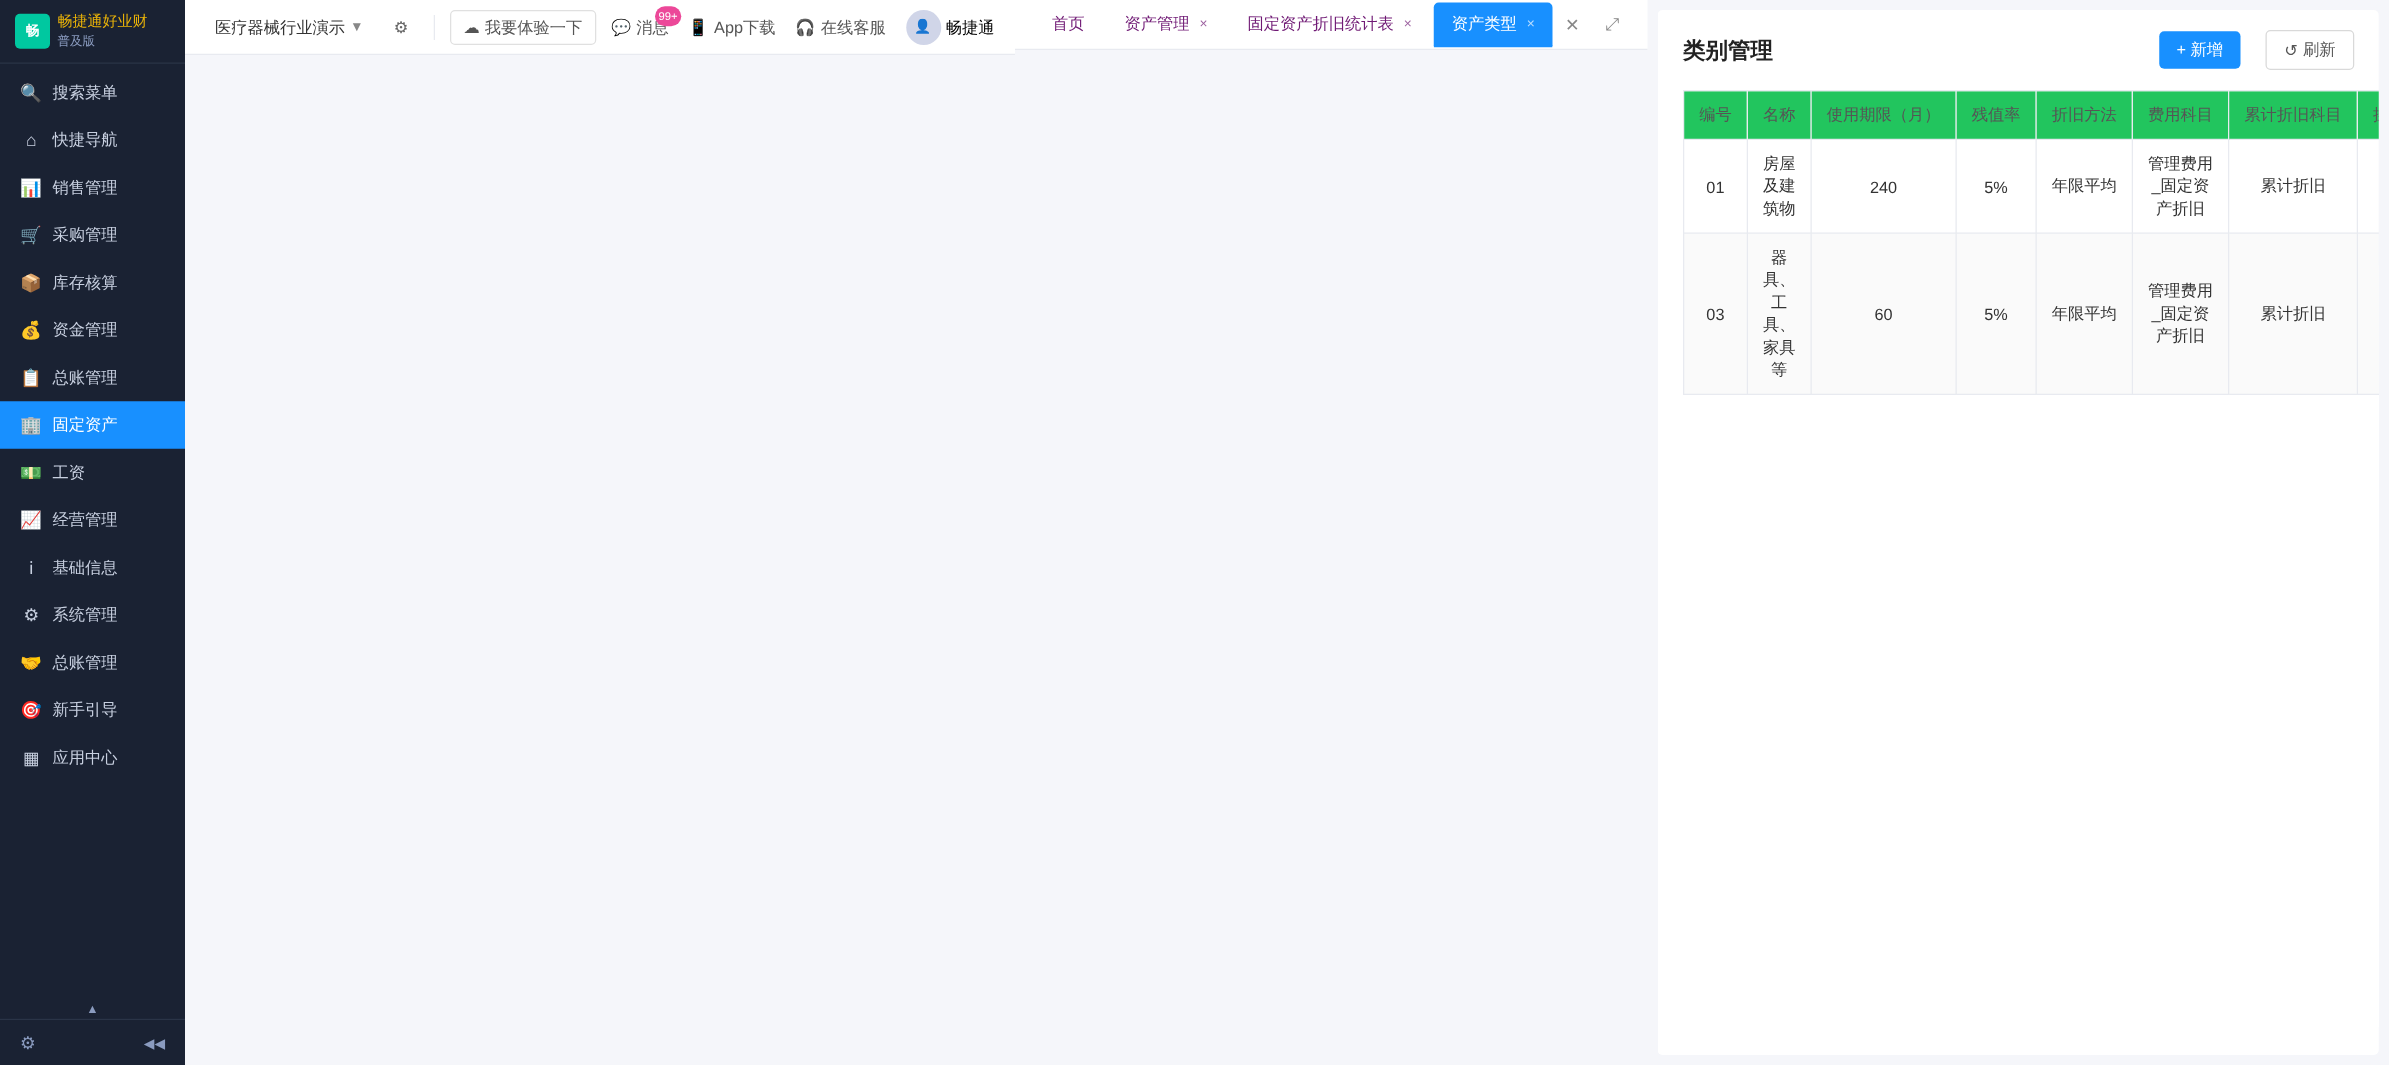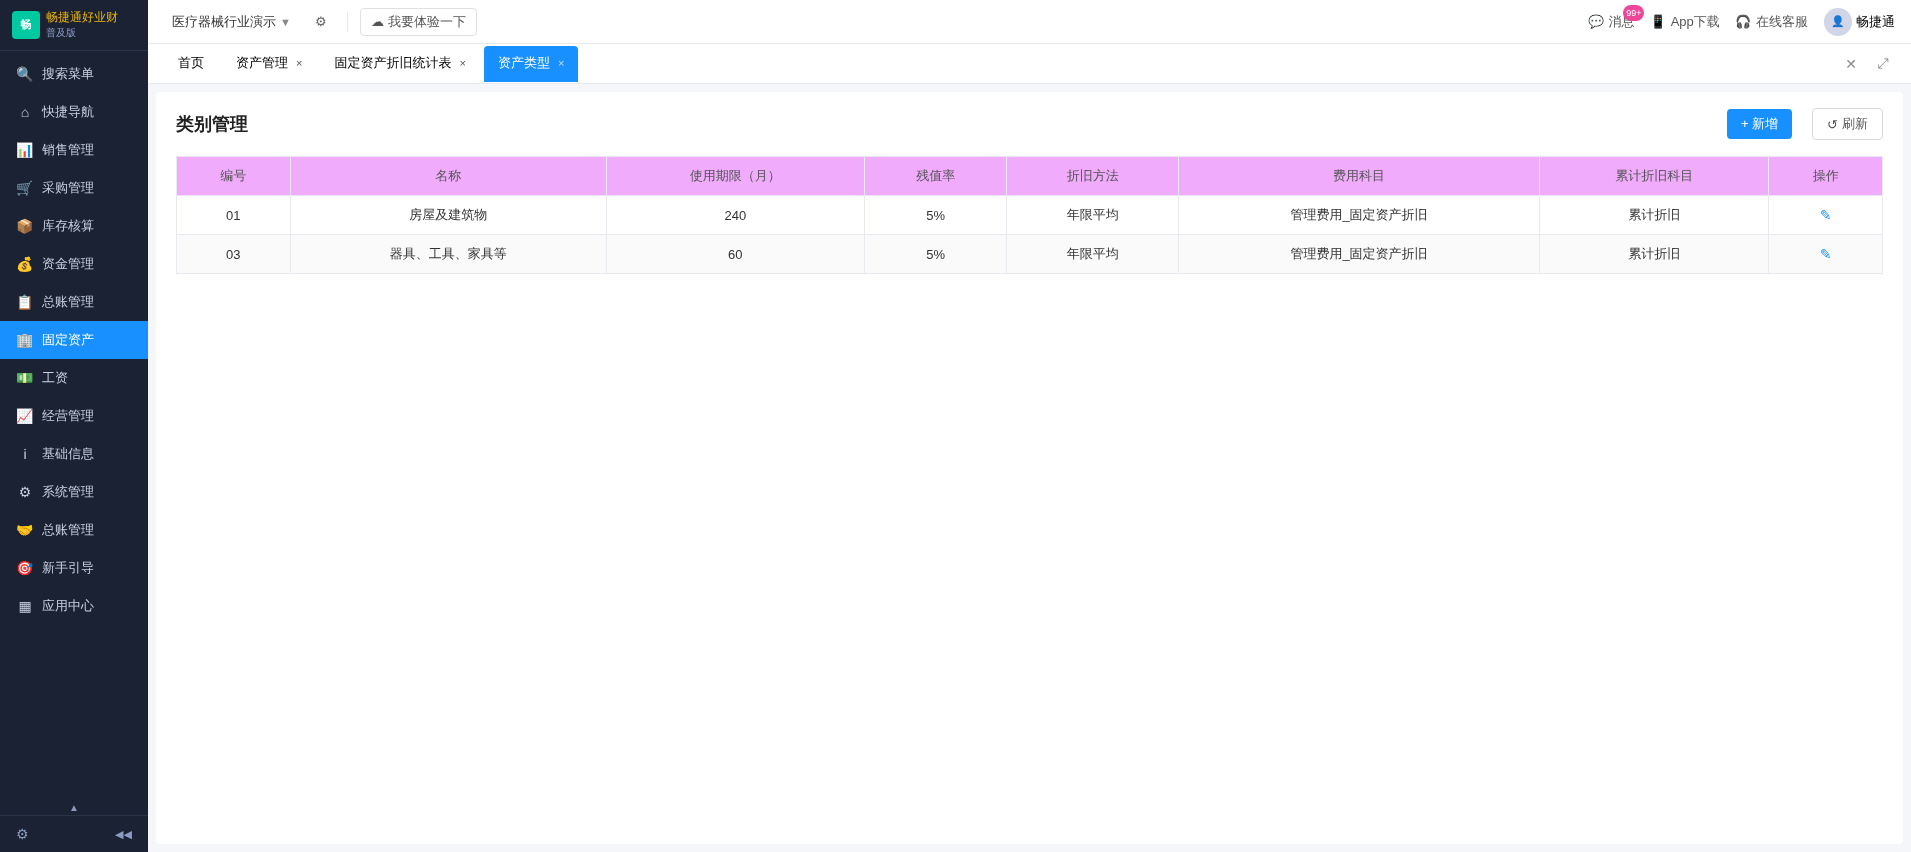--- a/index.html
+++ b/index.html
@@ -81,21 +81,20 @@
     .scroll-arrow {
       color: #8a9bbf;
       font-size: 10px;
       cursor: pointer;
     }
 
     
     .main-area {
       flex: 1;
       display: flex;
-      flex-direction: column;
       overflow: hidden;
       background: #f5f6fa;
     }
 
     
     .topbar {
       height: 44px;
       background: #fff;
       display: flex;
       align-items: center;
@@ -188,21 +187,21 @@
       border-bottom: 1px solid #e8eaf0;
       height: 40px;
       gap: 4px;
     }
     .tab {
       display: flex;
       align-items: center;
       gap: 6px;
       padding: 8px 14px;
       font-size: 13px;
-      color: #000000;
+      color: #701a75;
       cursor: pointer;
       border-radius: 4px 4px 0 0;
       border-bottom: 2px solid transparent;
       white-space: nowrap;
     }
     .tab.active {
       background: #1890ff;
       color: #fff;
       border-bottom-color: #1890ff;
     }
@@ -275,21 +274,21 @@
       cursor: pointer;
       font-size: 13px;
     }
 
     
     .data-table {
       width: 100%;
       border-collapse: collapse;
     }
     .data-table th {
-      background: #f0abfc;
+      background: #22c55e;
       color: #555;
       font-weight: 500;
       padding: 10px 12px;
       text-align: center;
       border: 1px solid #e8eaf0;
       font-size: 13px;
       white-space: nowrap;
     }
     .data-table td {
       padding: 10px 12px;

